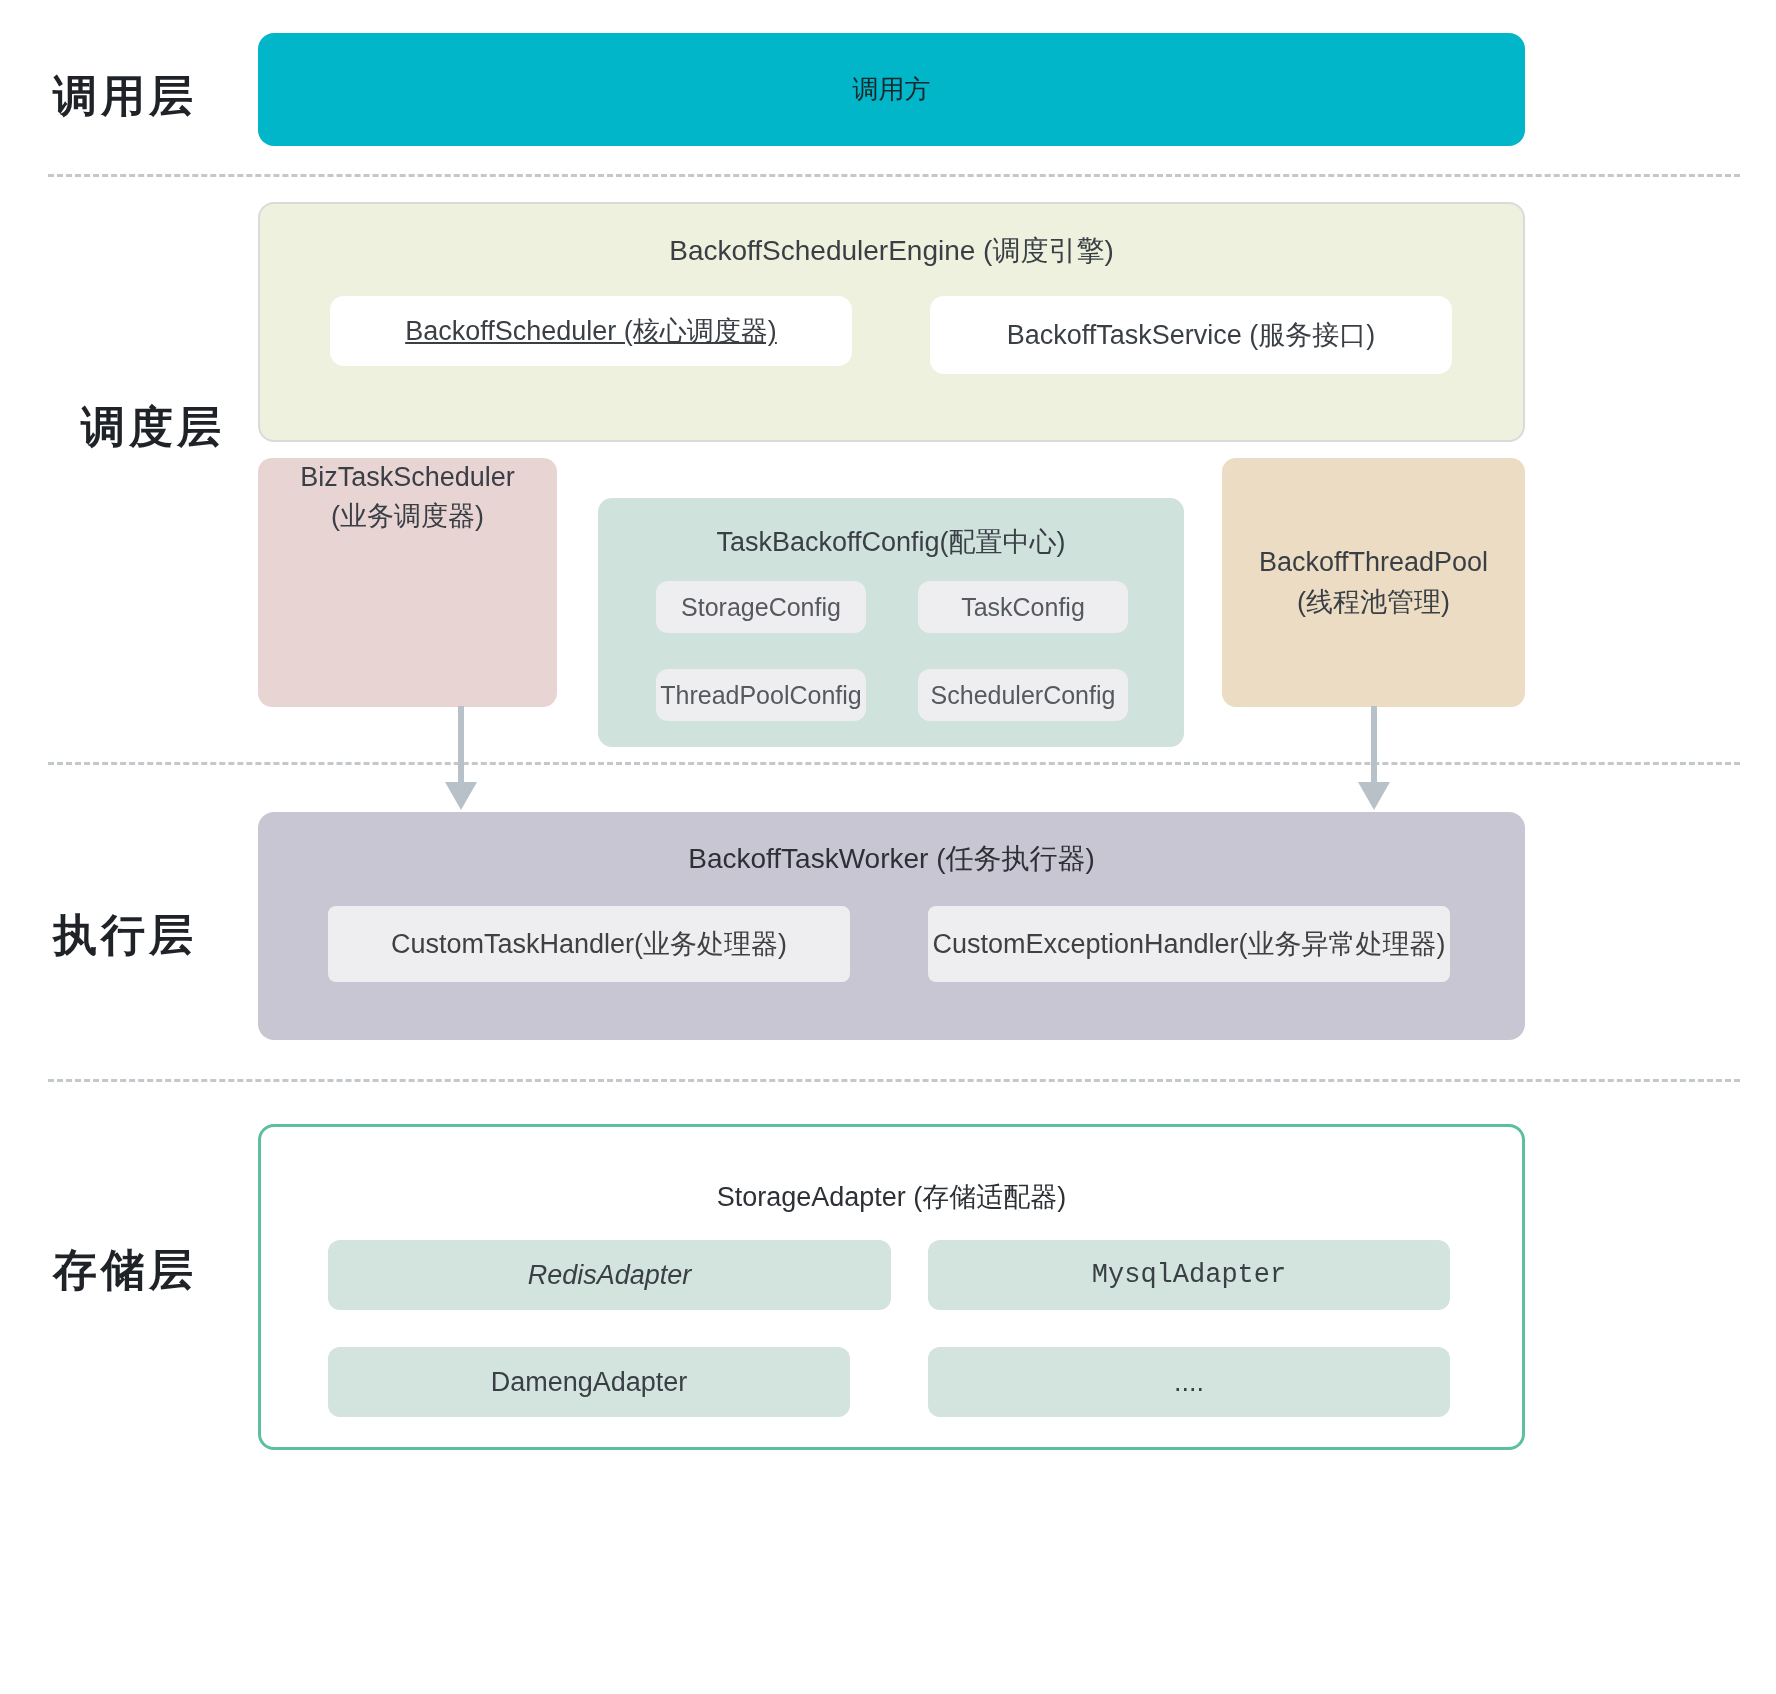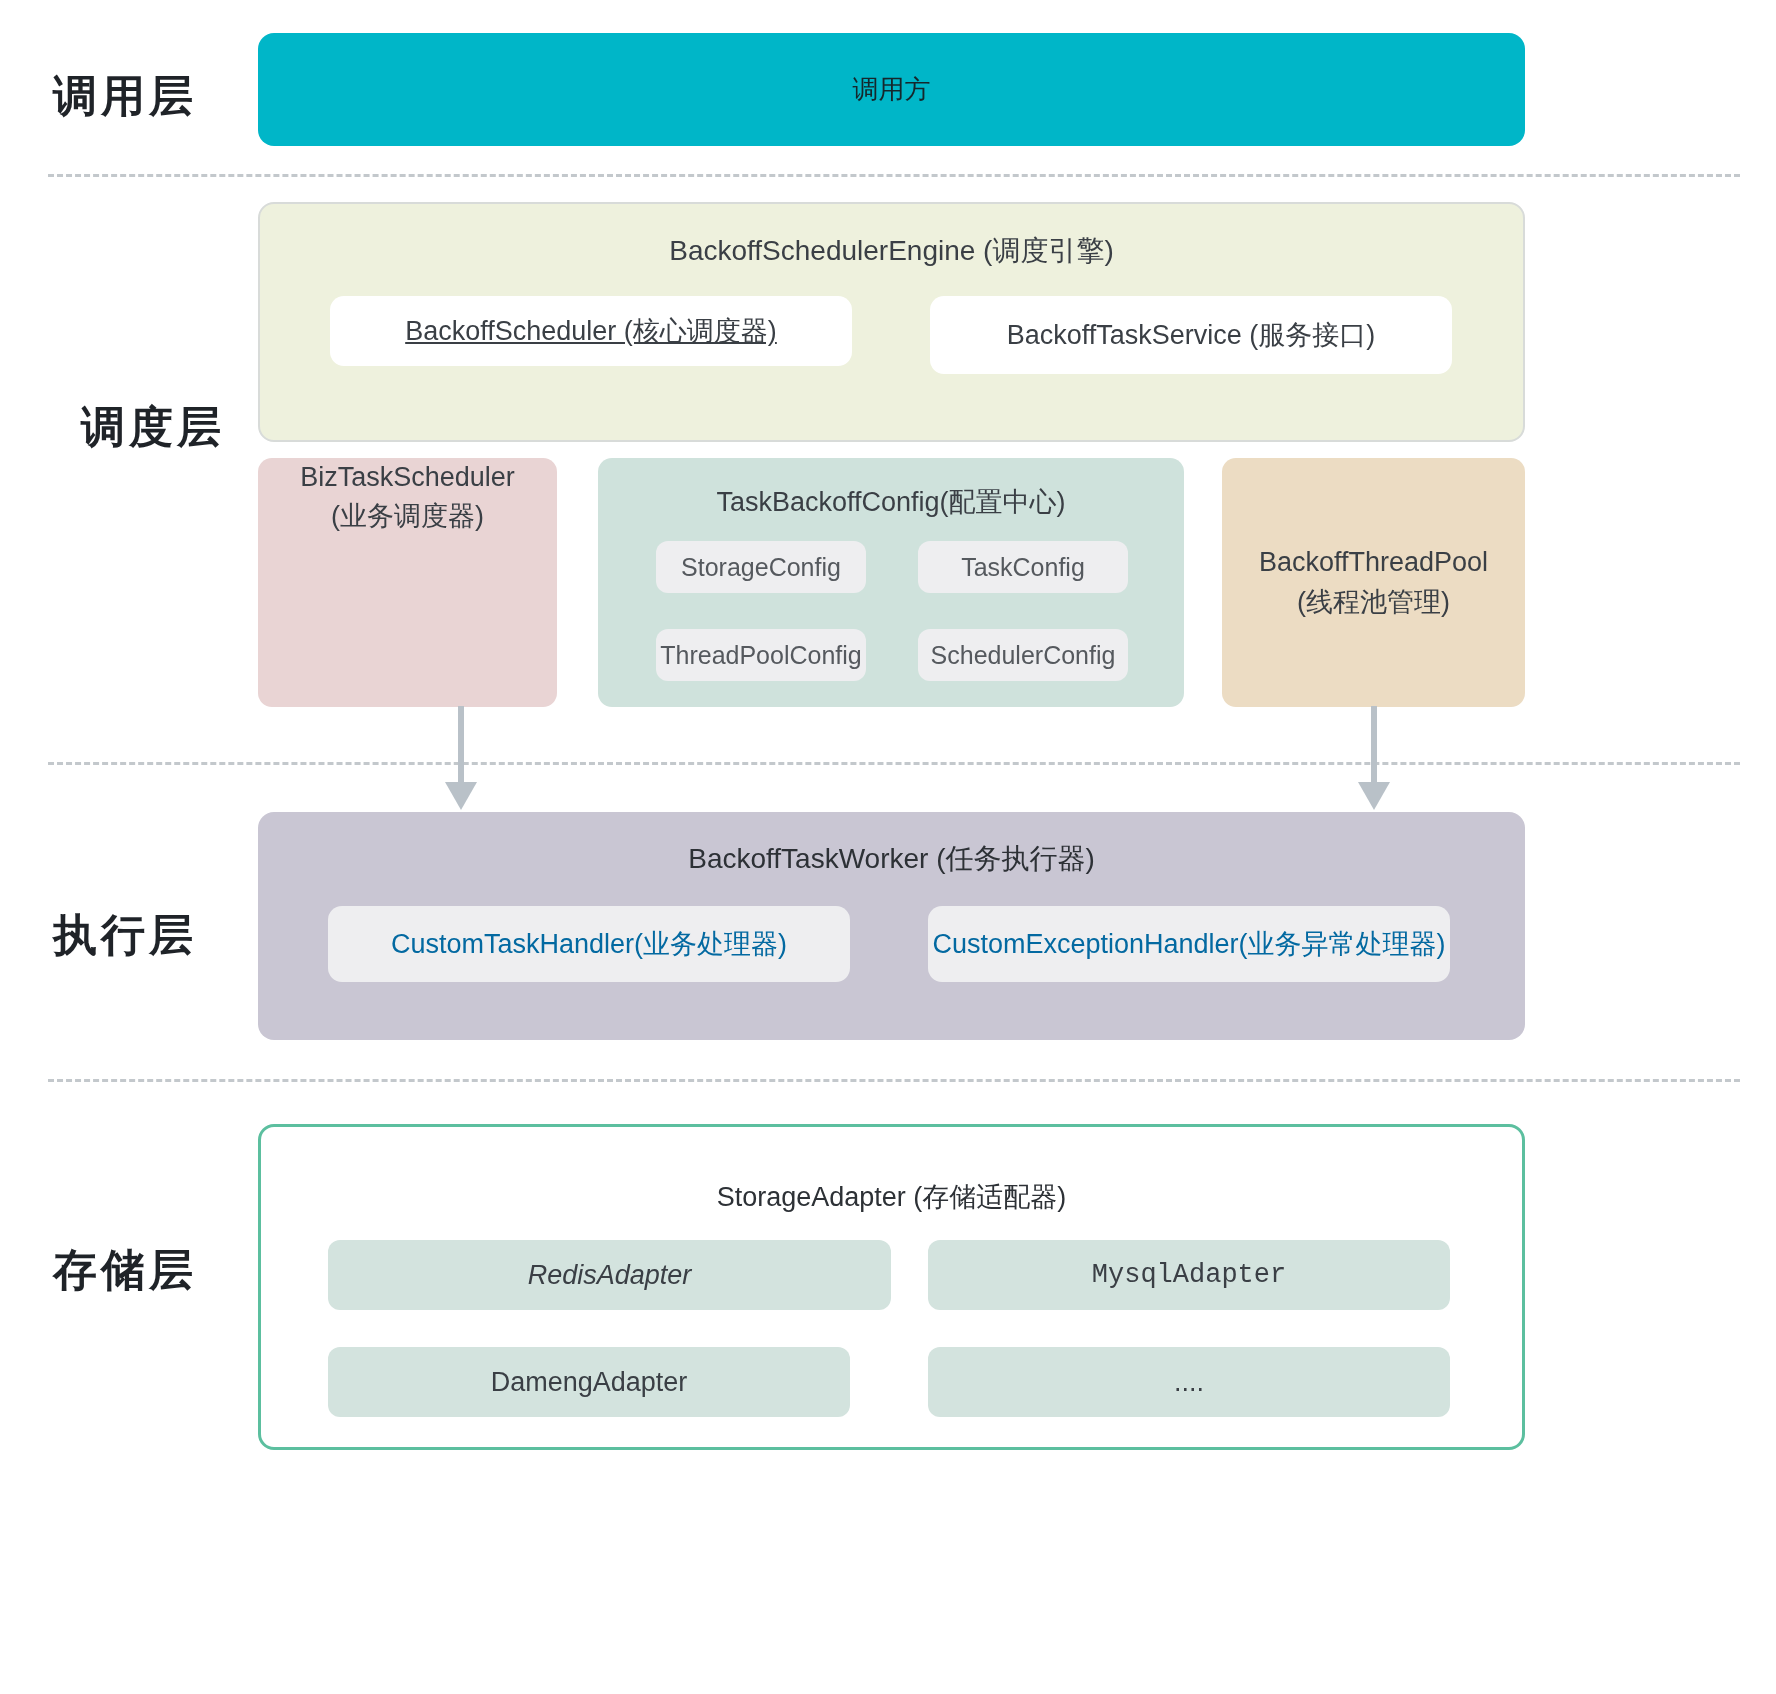--- a/index.html
+++ b/index.html
@@ -96,20 +96,21 @@
   }
   .biz-box .t1, .biz-box .t2 {
     font-size: 27px;
     color: #3a3f45;
     line-height: 1.45;
   }
 
   .config-box {
     background: #cfe2dc;
     border-radius: 14px;
+    margin-top: 40px;
   }
   .config-box > .title {
     margin-top: 26px;
     font-size: 27px;
     color: #3a3f45;
   }
 
   .chip {
     position: absolute;
     box-sizing: border-box;
@@ -139,26 +140,26 @@
   }
   .worker-box > .title {
     margin-top: 28px;
     font-size: 28px;
     color: #2d3136;
   }
   .sub-grey {
     position: absolute;
     box-sizing: border-box;
     background: #eeeef0;
-    border-radius: 14px;
-    display: flex;
-    align-items: center;
-    justify-content: center;
-    font-size: 27px;
-    color: #0369a1;
+    border-radius: 8px;
+    display: flex;
+    align-items: center;
+    justify-content: center;
+    font-size: 27px;
+    color: #404040;
   }
 
   .storage-box {
     background: #ffffff;
     border: 3px solid #5cbf9f;
     border-radius: 16px;
   }
   .storage-box > .title {
     margin-top: 52px;
     font-size: 27px;

